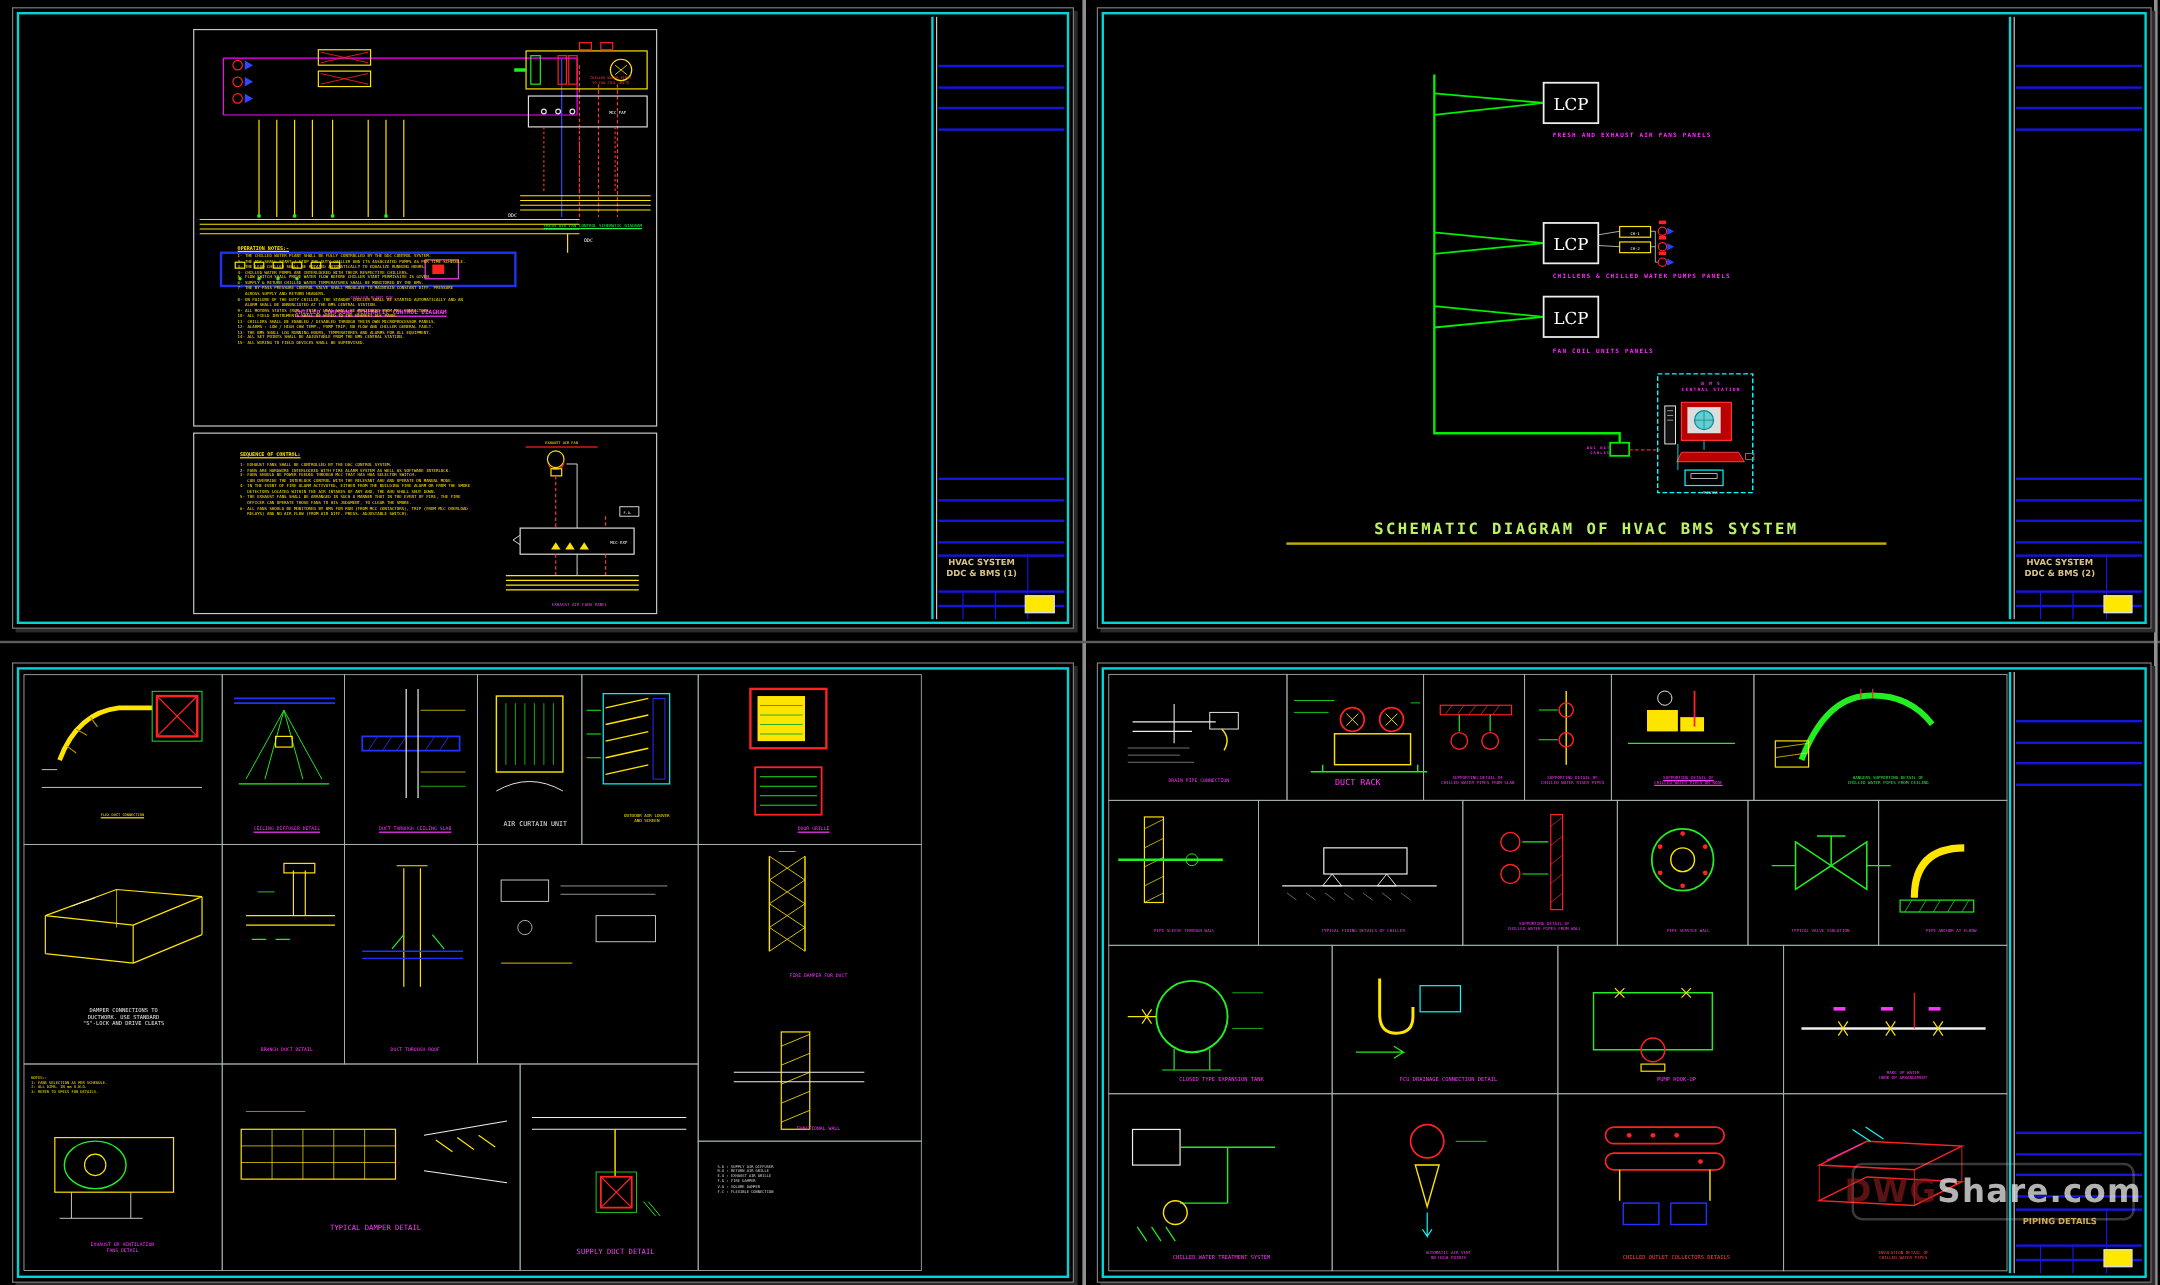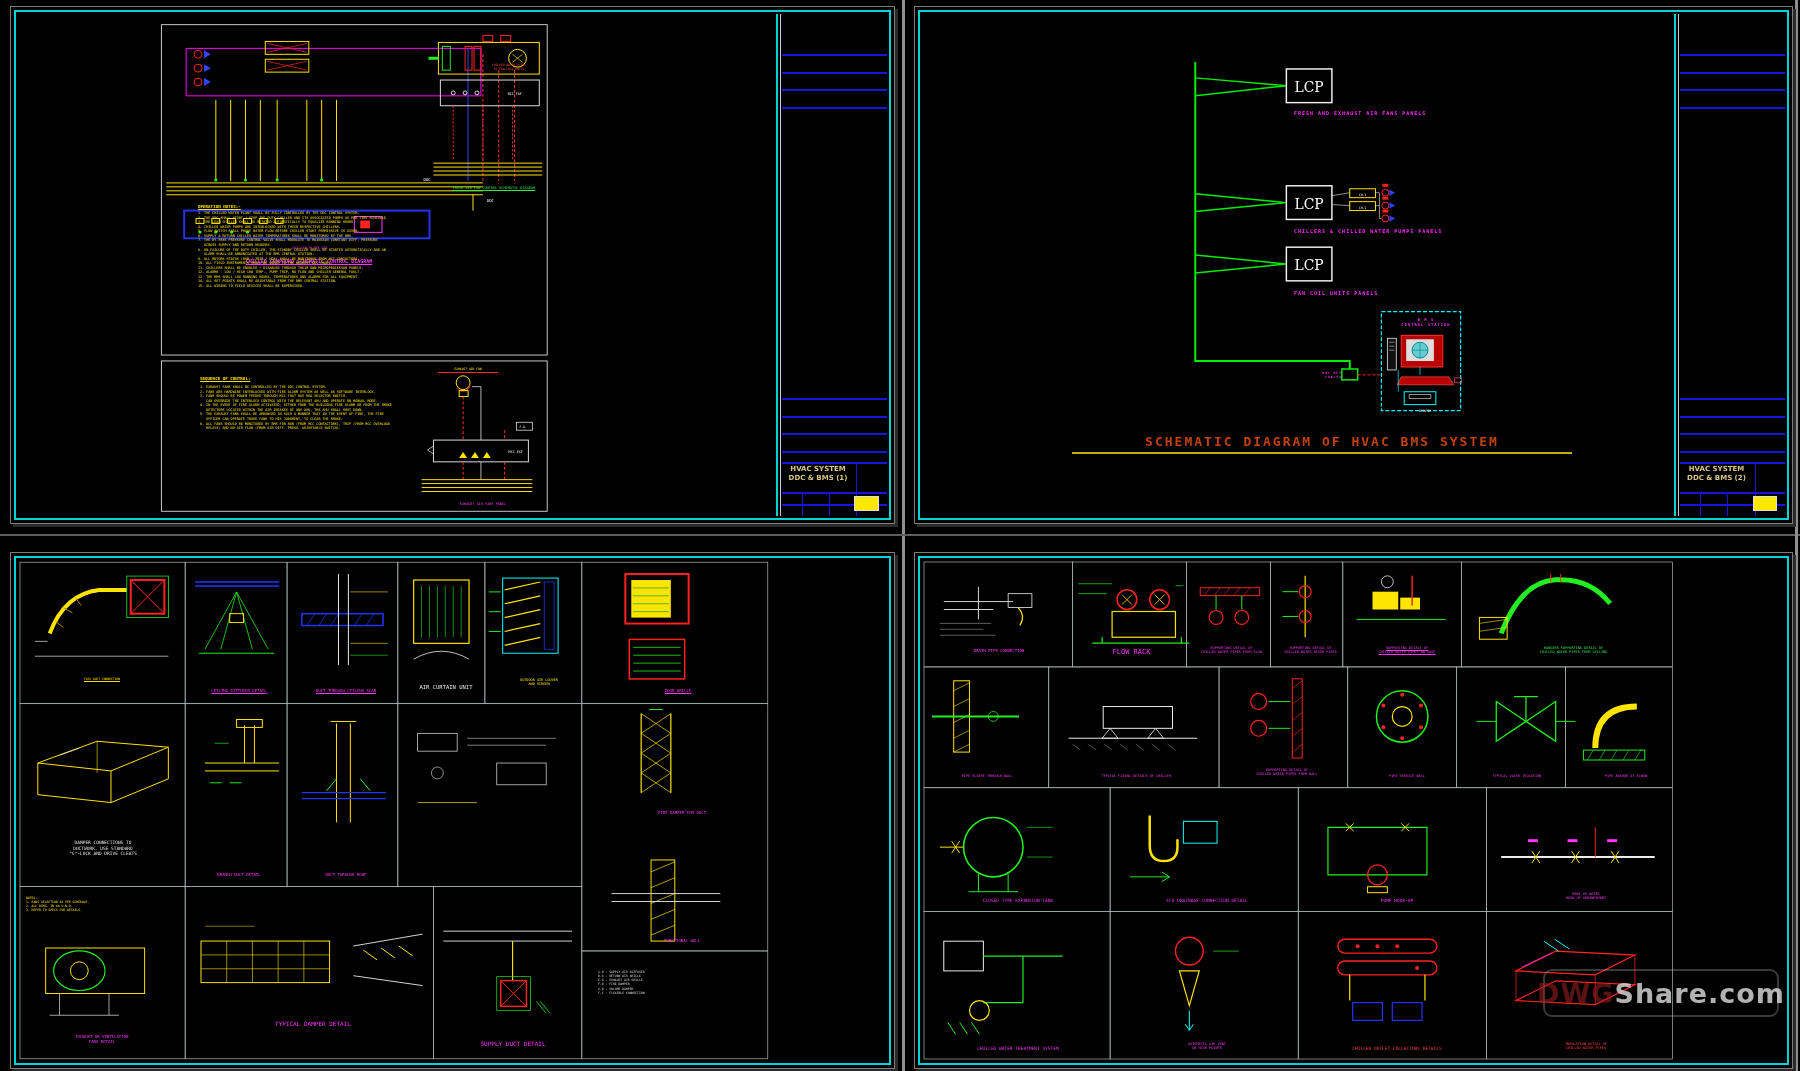--- a/index.html
+++ b/index.html
@@ -18,21 +18,21 @@
   .tb-yel{position:absolute;right:7%;top:96%;width:21%;height:2.6%;background:#ffe800;border:1px solid #ddd;}
   .cap{position:absolute;color:#ff35ff;font:4px/1.25 "DejaVu Sans Mono",monospace;text-align:center;
        white-space:pre-line;z-index:3;}
   .cap.u{text-decoration:underline;}
   .cap.y{color:#ffe400}.cap.w{color:#e8e8e8}.cap.g{color:#2eee4e}.cap.r{color:#ff4444}
   .cap.s3{font-size:3px}.cap.s35{font-size:3.5px}.cap.s45{font-size:4.5px}
   .cap.s5{font-size:5px}.cap.s55{font-size:5.5px}.cap.s6{font-size:6px}.cap.s7{font-size:7px}
   .notes{position:absolute;color:#ffe400;font:3.4px/1.34 "DejaVu Sans Mono",monospace;white-space:pre;z-index:3;}
   .nhead{position:absolute;color:#ffe400;font:bold 4.2px/1.2 "DejaVu Sans Mono",monospace;
          text-decoration:underline;white-space:pre;z-index:3;}
-  .s2title{position:absolute;color:#c2410c;font:bold 13px/1.2 "DejaVu Sans Mono",monospace;letter-spacing:2px;
+  .s2title{position:absolute;color:#bef264;font:bold 13px/1.2 "DejaVu Sans Mono",monospace;letter-spacing:2px;
            text-align:center;border-bottom:2px solid #c2ae00;padding-bottom:2px;z-index:3;}
   .s2lab{position:absolute;color:#ff2bff;font:bold 5px/1.3 "DejaVu Sans Mono",monospace;letter-spacing:1px;
          white-space:pre-line;z-index:3;}
   .splitter{position:absolute;background:#8f8f8f;}
   .watermark{position:absolute;left:1543px;top:969px;width:232px;height:44px;z-index:9;
              border:2px solid rgba(190,190,190,.3);border-radius:9px;display:flex;align-items:center;
              justify-content:center;font:bold 27px/1 "DejaVu Sans",sans-serif;letter-spacing:1px;}
   .watermark .p1{color:rgba(150,30,30,.6);}
   .watermark .p2{color:rgba(222,222,222,.8);}
 </style>
@@ -556,21 +556,21 @@
       </g>
       <g transform="translate(570,355)">
         <polygon points="30,60 70,40 150,44 110,64" fill="none" stroke="#ff2222" stroke-width="1.2"></polygon>
         <polygon points="30,90 70,70 150,74 110,94" fill="none" stroke="#ff2222" stroke-width="1.2"></polygon>
         <path d="M30,60 V90 M110,64 V94 M150,44 V74" stroke="#ff2222" stroke-width=".7"></path>
         <path d="M58,30 l15,10 m-4,-12 l15,10" stroke="#00ffff" stroke-width="1"></path>
         <path d="M36,56 l30,-14" stroke="#ff35ff" stroke-width=".7"></path>
       </g>
     </svg>
     <div class="cap" style="left:6px;top:88px;width:142px">DRAIN PIPE CONNECTION</div>
-    <div class="cap s7" style="left:156px;top:88px;width:107px">FLOW RACK</div>
+    <div class="cap s7" style="left:156px;top:88px;width:107px">DUCT RACK</div>
     <div class="cap s35" style="left:269px;top:86px;width:81px">SUPPORTING DETAIL OF
 CHILLED WATER PIPES FROM SLAB</div>
     <div class="cap s35" style="left:354px;top:86px;width:69px">SUPPORTING DETAIL OF
 CHILLED WATER RISER PIPES</div>
     <div class="cap s35 u" style="left:427px;top:86px;width:116px">SUPPORTING DETAIL OF
 CHILLED WATER PIPES ON ROOF</div>
     <div class="cap g s35" style="left:547px;top:86px;width:209px">HANGERS SUPPORTING DETAIL OF
 CHILLED WATER PIPES FROM CEILING</div>
     <div class="cap s35" style="left:4px;top:214px;width:122px">PIPE SLEEVE THROUGH WALL</div>
     <div class="cap s35" style="left:130px;top:214px;width:168px">TYPICAL FIXING DETAILS OF CHILLER</div>
@@ -584,18 +584,38 @@
     <div class="cap s45" style="left:382px;top:338px;width:186px">PUMP HOOK-UP</div>
     <div class="cap s35" style="left:572px;top:332px;width:184px">MAKE UP WATER
 HOOK UP ARRANGEMENT</div>
     <div class="cap s45" style="left:4px;top:486px;width:184px">CHILLED WATER TREATMENT SYSTEM</div>
     <div class="cap s35" style="left:192px;top:482px;width:186px">AUTOMATIC AIR VENT
 ON HIGH POINTS</div>
     <div class="cap r s45" style="left:382px;top:486px;width:186px">CHILLED OUTLET COLLECTORS DETAILS</div>
     <div class="cap r s35" style="left:572px;top:482px;width:184px">INSULATION DETAIL OF
 CHILLED WATER PIPES</div>
   </div>
+  <div class="tblock">
+    <div class="wline"></div>
+    <div class="hl" style="top:8%"></div>
+      <div class="hl" style="top:11.5%"></div>
+    <div class="hl" style="top:15%"></div>
+      <div class="hl" style="top:18.5%"></div>
+    <div class="hl" style="top:76.5%"></div>
+      <div class="hl" style="top:80%"></div>
+    <div class="hl" style="top:83.5%"></div>
+      <div class="hl" style="top:87%"></div>
+    <div class="hl" style="top:89.3%"></div>
+      <div class="hl" style="top:95.2%"></div>
+      <div class="hl" style="top:97.6%"></div>
+    <div class="vl" style="left:72%;top:89.3%;height:5.9%"></div>
+    <div class="vl" style="left:22%;top:95.2%;height:4.8%"></div>
+    <div class="vl" style="left:47%;top:95.2%;height:4.8%"></div>
+    <div class="vl" style="left:72%;top:95.2%;height:4.8%"></div>
+    <div class="tb-title" style="color:#d7a93c;top:90.6%">PIPING DETAILS</div>
+    <div class="tb-yel"></div>
+  </div>
 </div>
 
 <div class="watermark">
   <span class="p1">DWG</span>
     <span class="p2">Share.com</span>
 </div>
 
 </body></html>

